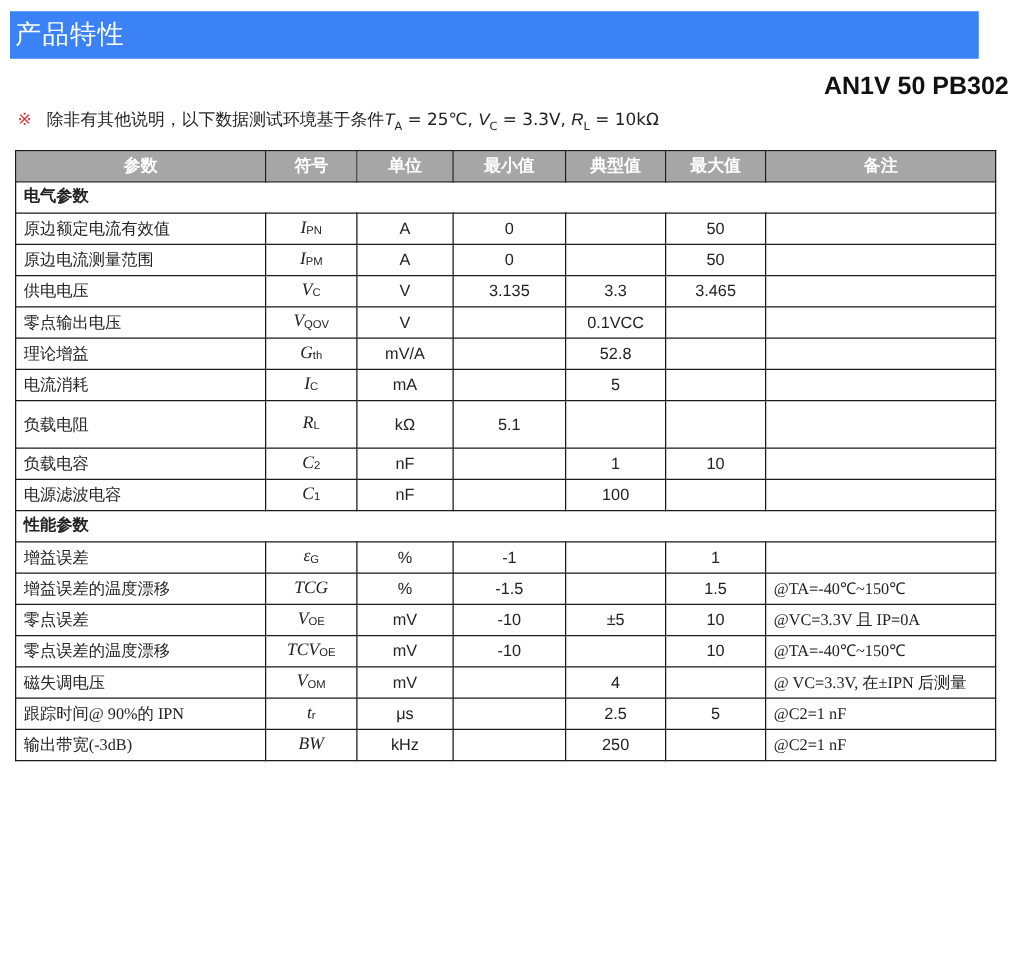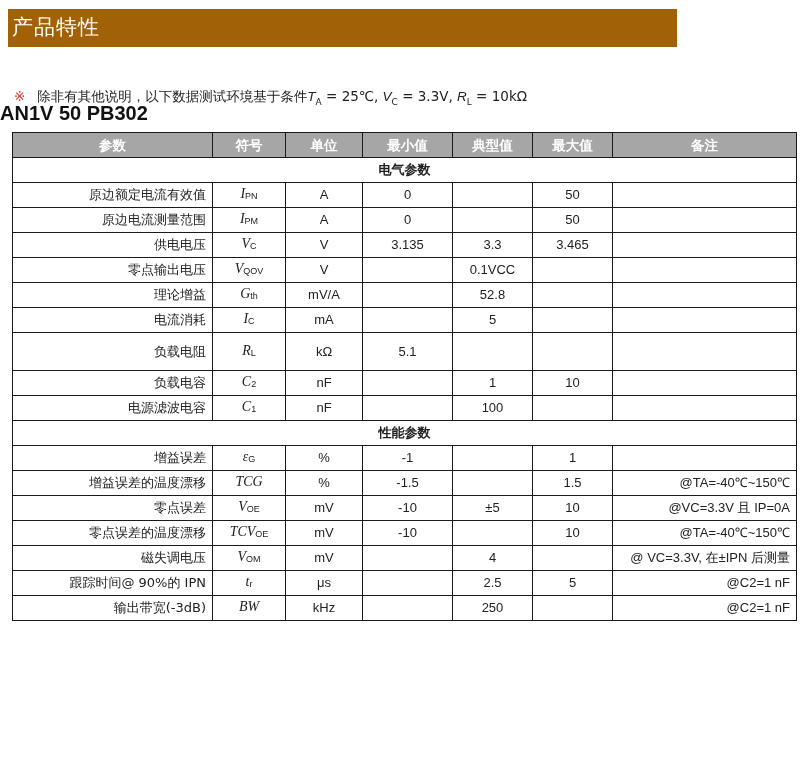--- a/index.html
+++ b/index.html
@@ -1,38 +1,38 @@
 <!DOCTYPE html>
 <html><head>
 <meta charset="utf-8">
 <style>
   html, body { margin:0; padding:0; background:#ffffff; }
   body { width:807px; height:765px; position:relative; overflow:hidden;
          font-family:"DejaVu Sans","Liberation Sans",sans-serif; color:#1a1a1a; }
-  .banner { position:absolute; left:8px; top:9px; width:669px; height:38px;
-            background:#a16207; }
+  .banner { position:absolute; left:8px; top:9px; width:775px; height:38px;
+            background:#3b82f6; }
   .banner-title { position:absolute; left:4px; top:3px; color:#ffffff;
             font-size:21px; line-height:30px; letter-spacing:1px; }
-  .doc-title { position:absolute; left:0; top:58px; width:807px; text-align:left;
-            font-family:"Liberation Sans",sans-serif; font-weight:bold; font-size:20px; color:#111;margin-top:44px; }
+  .doc-title { position:absolute; left:0; top:58px; width:807px; text-align:right;
+            font-family:"Liberation Sans",sans-serif; font-weight:bold; font-size:20px; color:#111; }
   .note { position:absolute; left:14px; top:86px; font-size:13.5px; line-height:20px; color:#222;
           white-space:nowrap; }
   .note .mark { color:#d93a3a; margin-right:12px; }
   .note i { font-family:"Liberation Sans",sans-serif; }
   .note sub { font-size:9px; }
-  table.spec { position:absolute; left:12px; top:132px; border-collapse:collapse;
+  table.spec { position:absolute; left:12px; top:120px; border-collapse:collapse;
                table-layout:fixed; width:784px; }
   table.spec td, table.spec th { border:1px solid #1a1a1a; padding:0 6px;
                font-size:13px; line-height:16px; color:#222; overflow:hidden; white-space:nowrap; }
   table.spec th { background:#a6a6a6; color:#ffffff; font-weight:bold; height:24px;
                text-align:center; font-size:13.5px; }
   table.spec td { height:24px; }
   td.c { text-align:center; }
-  td.l { text-align:right; padding-left:7px; }
-  td.sec { text-align:center; font-weight:bold; }
+  td.l { text-align:left; padding-left:7px;font-family:Liberation Serif, serif; }
+  td.sec { font-weight:bold; }
   .sym { font-family:"Liberation Serif",serif; font-style:italic; font-size:14px;margin-top:40px; }
   .sym sub, .cm sub { font-style:normal; font-family:"Liberation Sans",sans-serif; font-size:9px; vertical-align:-1px; }
   .num { font-family:"Liberation Sans",sans-serif; font-size:13.5px; }
   .cm { font-family:"Liberation Sans",sans-serif; font-size:13px; }
   .multi div { line-height:24px; }
   .watermark { position:absolute; left:640px; top:718px; font-size:22px; color:rgba(190,190,190,0.75);
                font-family:"DejaVu Sans",sans-serif; white-space:nowrap; pointer-events:none;margin-top:48px; }
 </style>
 </head>
 <body>

